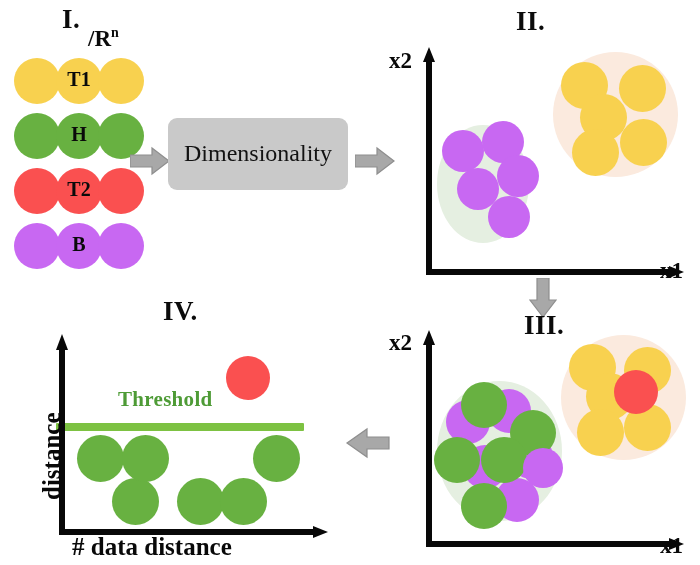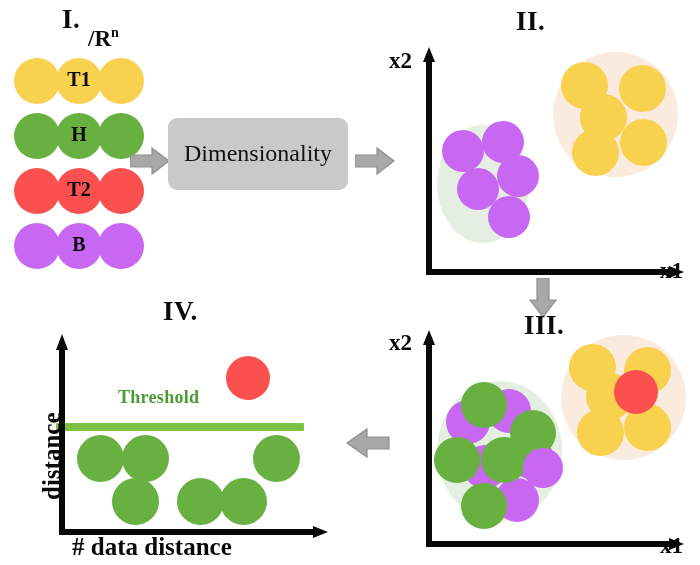--- a/index.html
+++ b/index.html
@@ -119,21 +119,21 @@
     height: 8px;
     background: #7dc242;
     border-radius: 1px;
   }
   #threshold-text {
     position: absolute;
     left: 118px;
     top: 387px;
     font-family: "Liberation Serif", serif;
     font-weight: bold;
-    font-size: 18px;
+    font-size: 21px;
     color: #4e9b36;
     letter-spacing: 0.3px;
   }
 </style>
 </head>
 <body>
 
 <div id="figure">
 
   <div id="panel-1">

